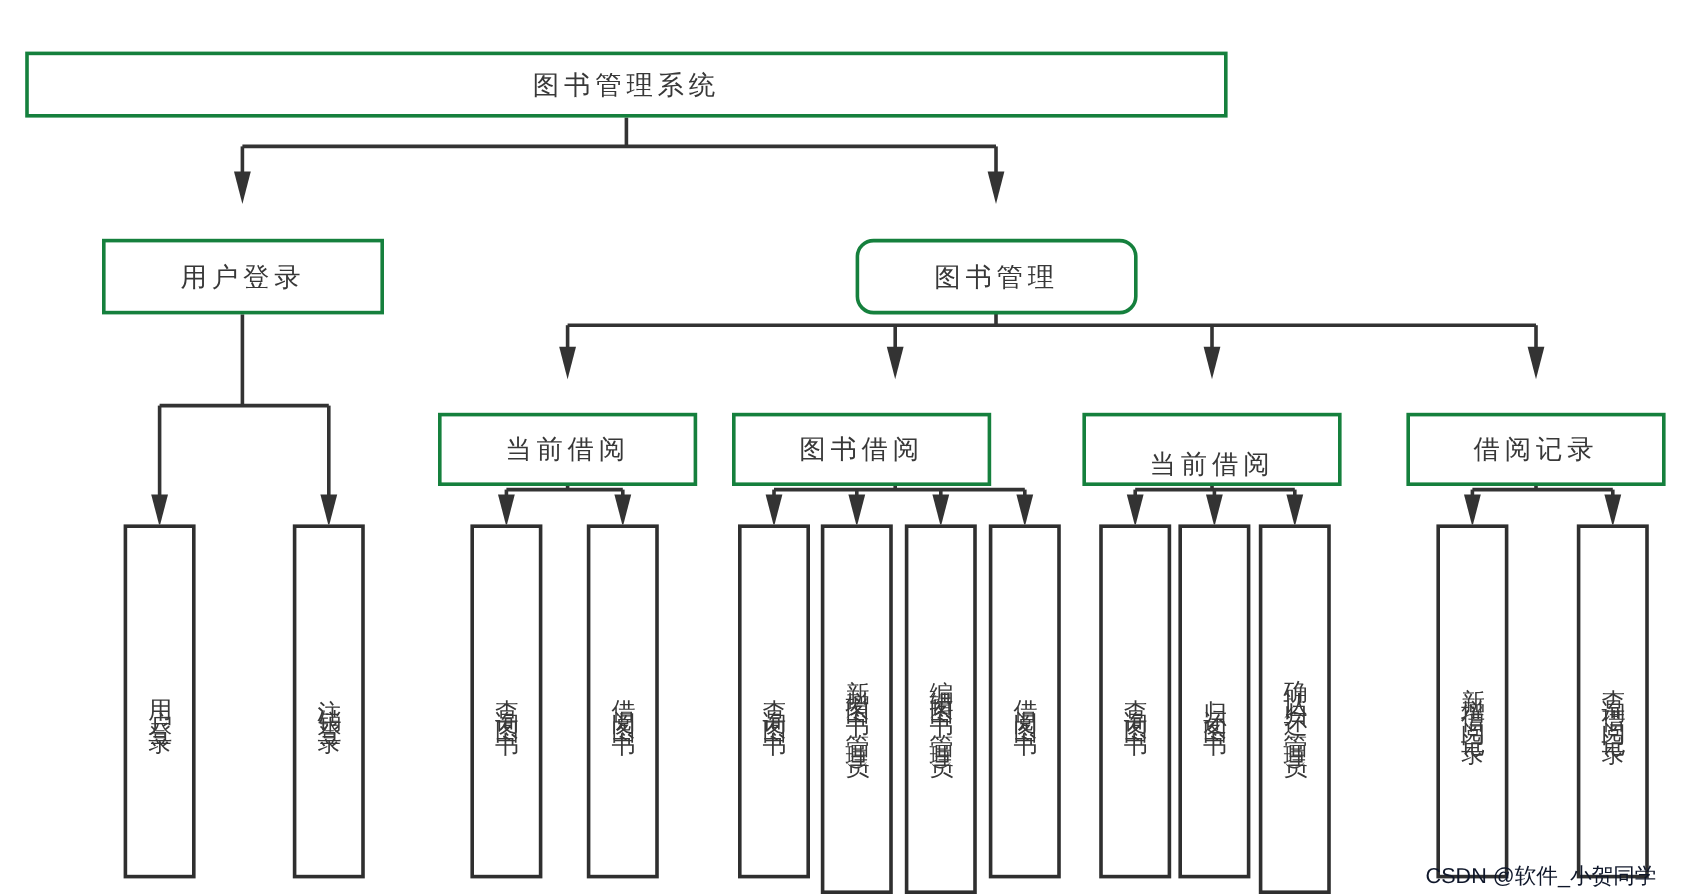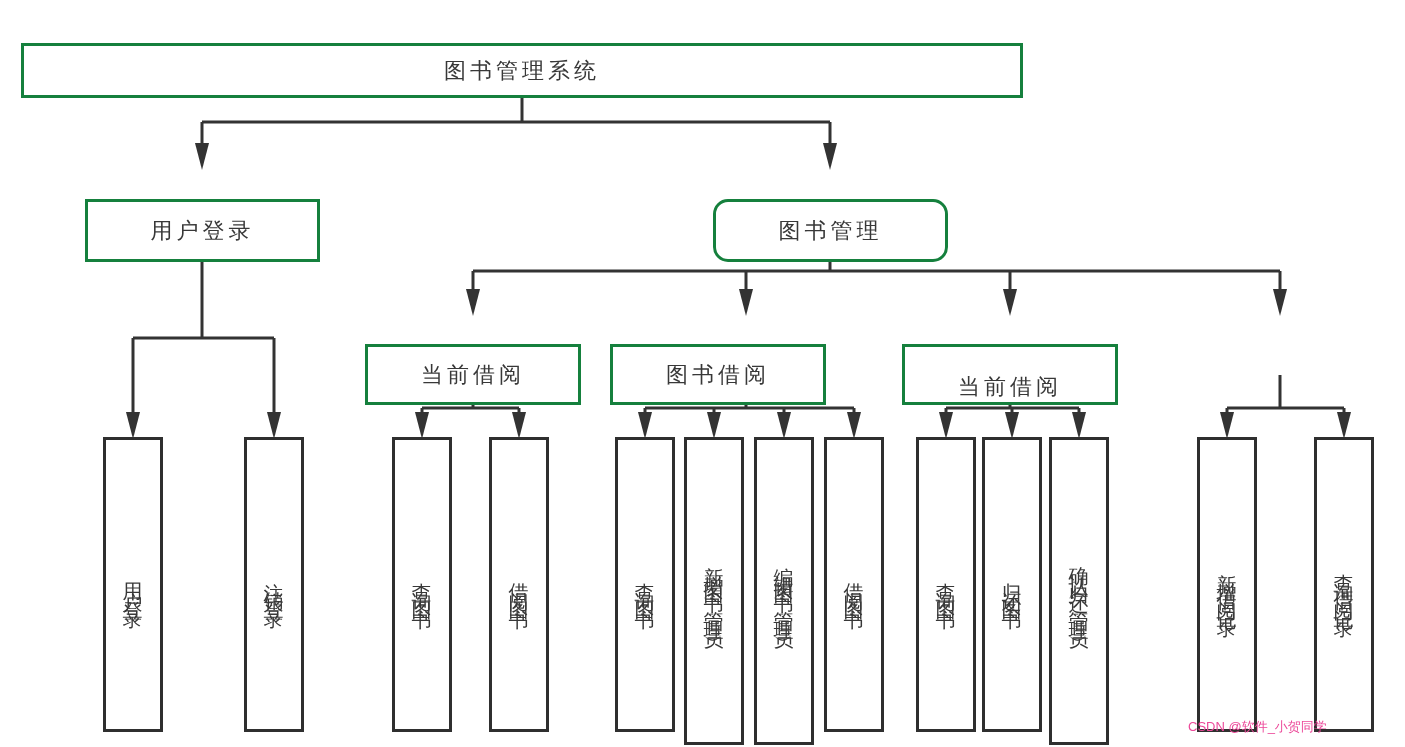--- a/index.html
+++ b/index.html
@@ -56,22 +56,22 @@
     font-size: 20px;
     letter-spacing: 9px;
     color: #383838;
     white-space: nowrap;
     line-height: 1;
   }
   .watermark {
     position: absolute;
     left: 1188px;
     top: 718px;
-    font-size: 13px;
-    color: #ec4899;
+    font-size: 18px;
+    color: #0f172a;
     white-space: nowrap;
     z-index: 10;
   }
 </style>
 </head>
 <body>
 
 <div class="canvas">
 
   <svg class="connectors" viewBox="0 0 1405 747" xmlns="http://www.w3.org/2000/svg">
@@ -156,20 +156,23 @@
 
   <div class="hbox" style="left:365px; top:314px; width:216px; height:61px;">
     <span>当前借阅</span>
   </div>
   <div class="hbox" style="left:610px; top:314px; width:216px; height:61px;">
     <span>图书借阅</span>
   </div>
   <div class="hbox" style="left:902px; top:314px; width:216px; height:61px;align-items:flex-end;">
     <span>当前借阅</span>
   </div>
+  <div class="hbox" style="left:1172px; top:314px; width:216px; height:61px;">
+    <span>借阅记录</span>
+  </div>
 
   <div class="leaf" style="left:103px;">
     <span>用户登录</span>
   </div>
   <div class="leaf" style="left:244px;">
     <span>注销登录</span>
   </div>
 
   <div class="leaf" style="left:392px;">
     <span>查询图书</span>

